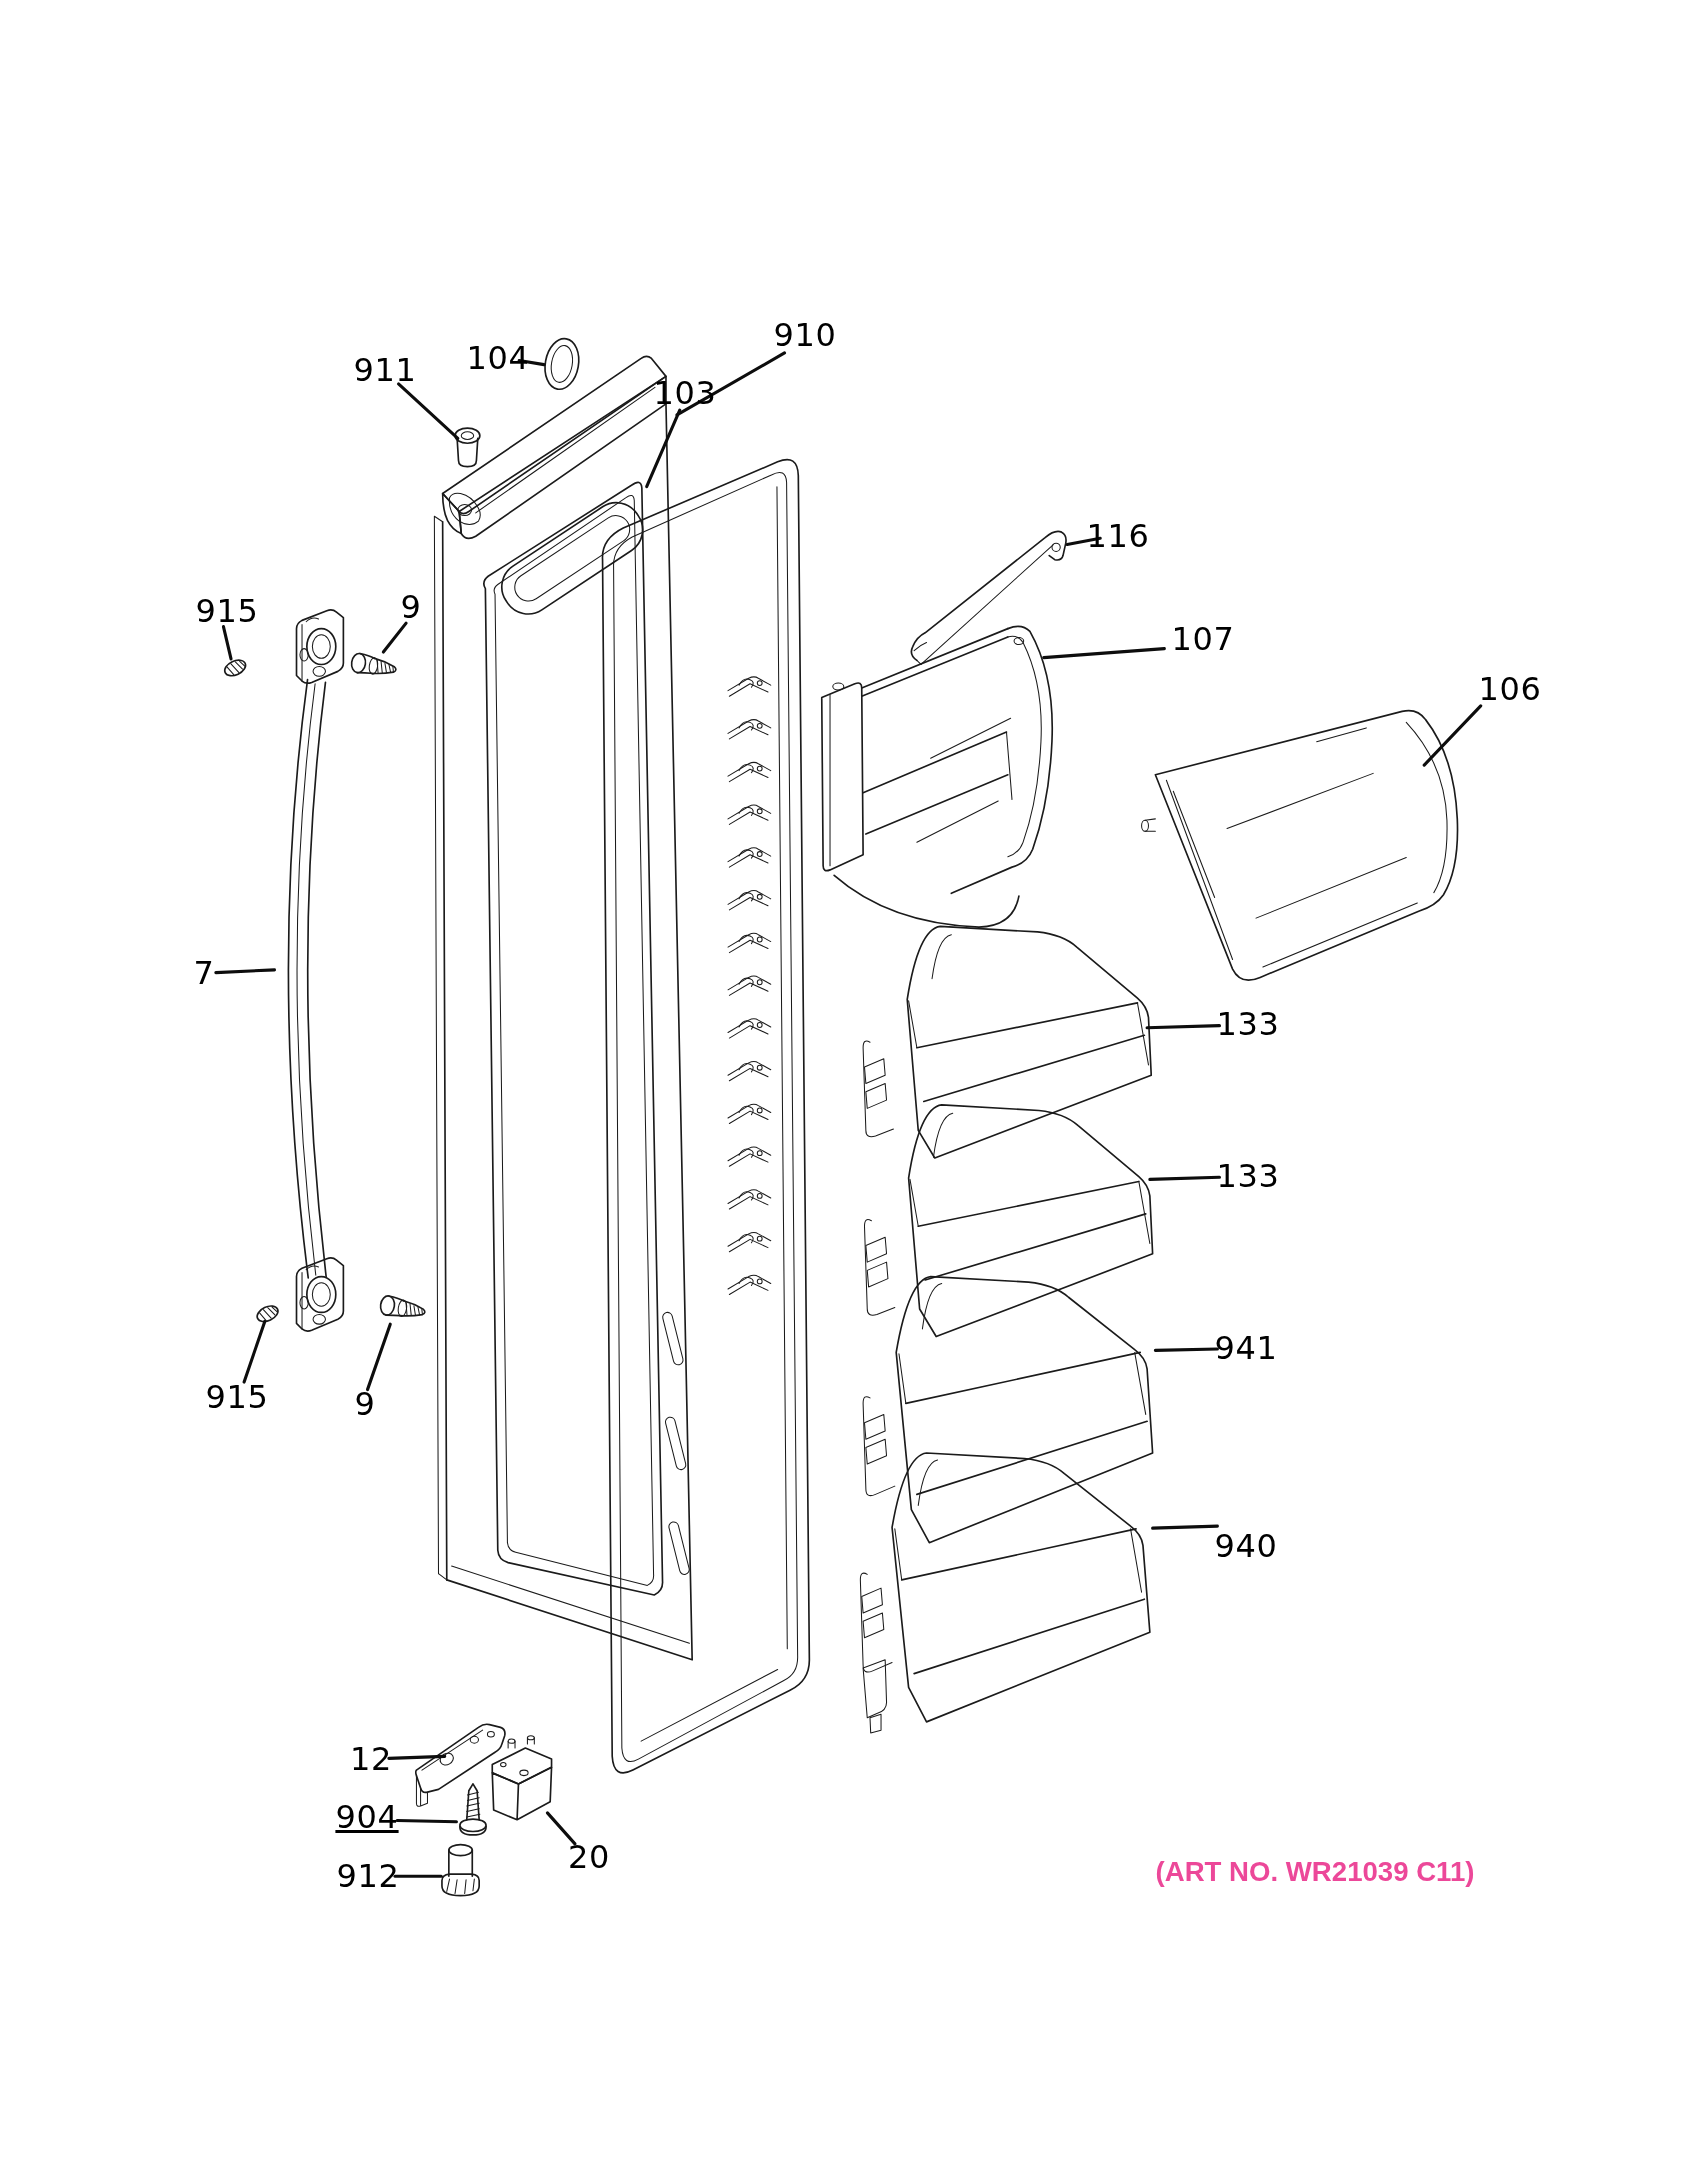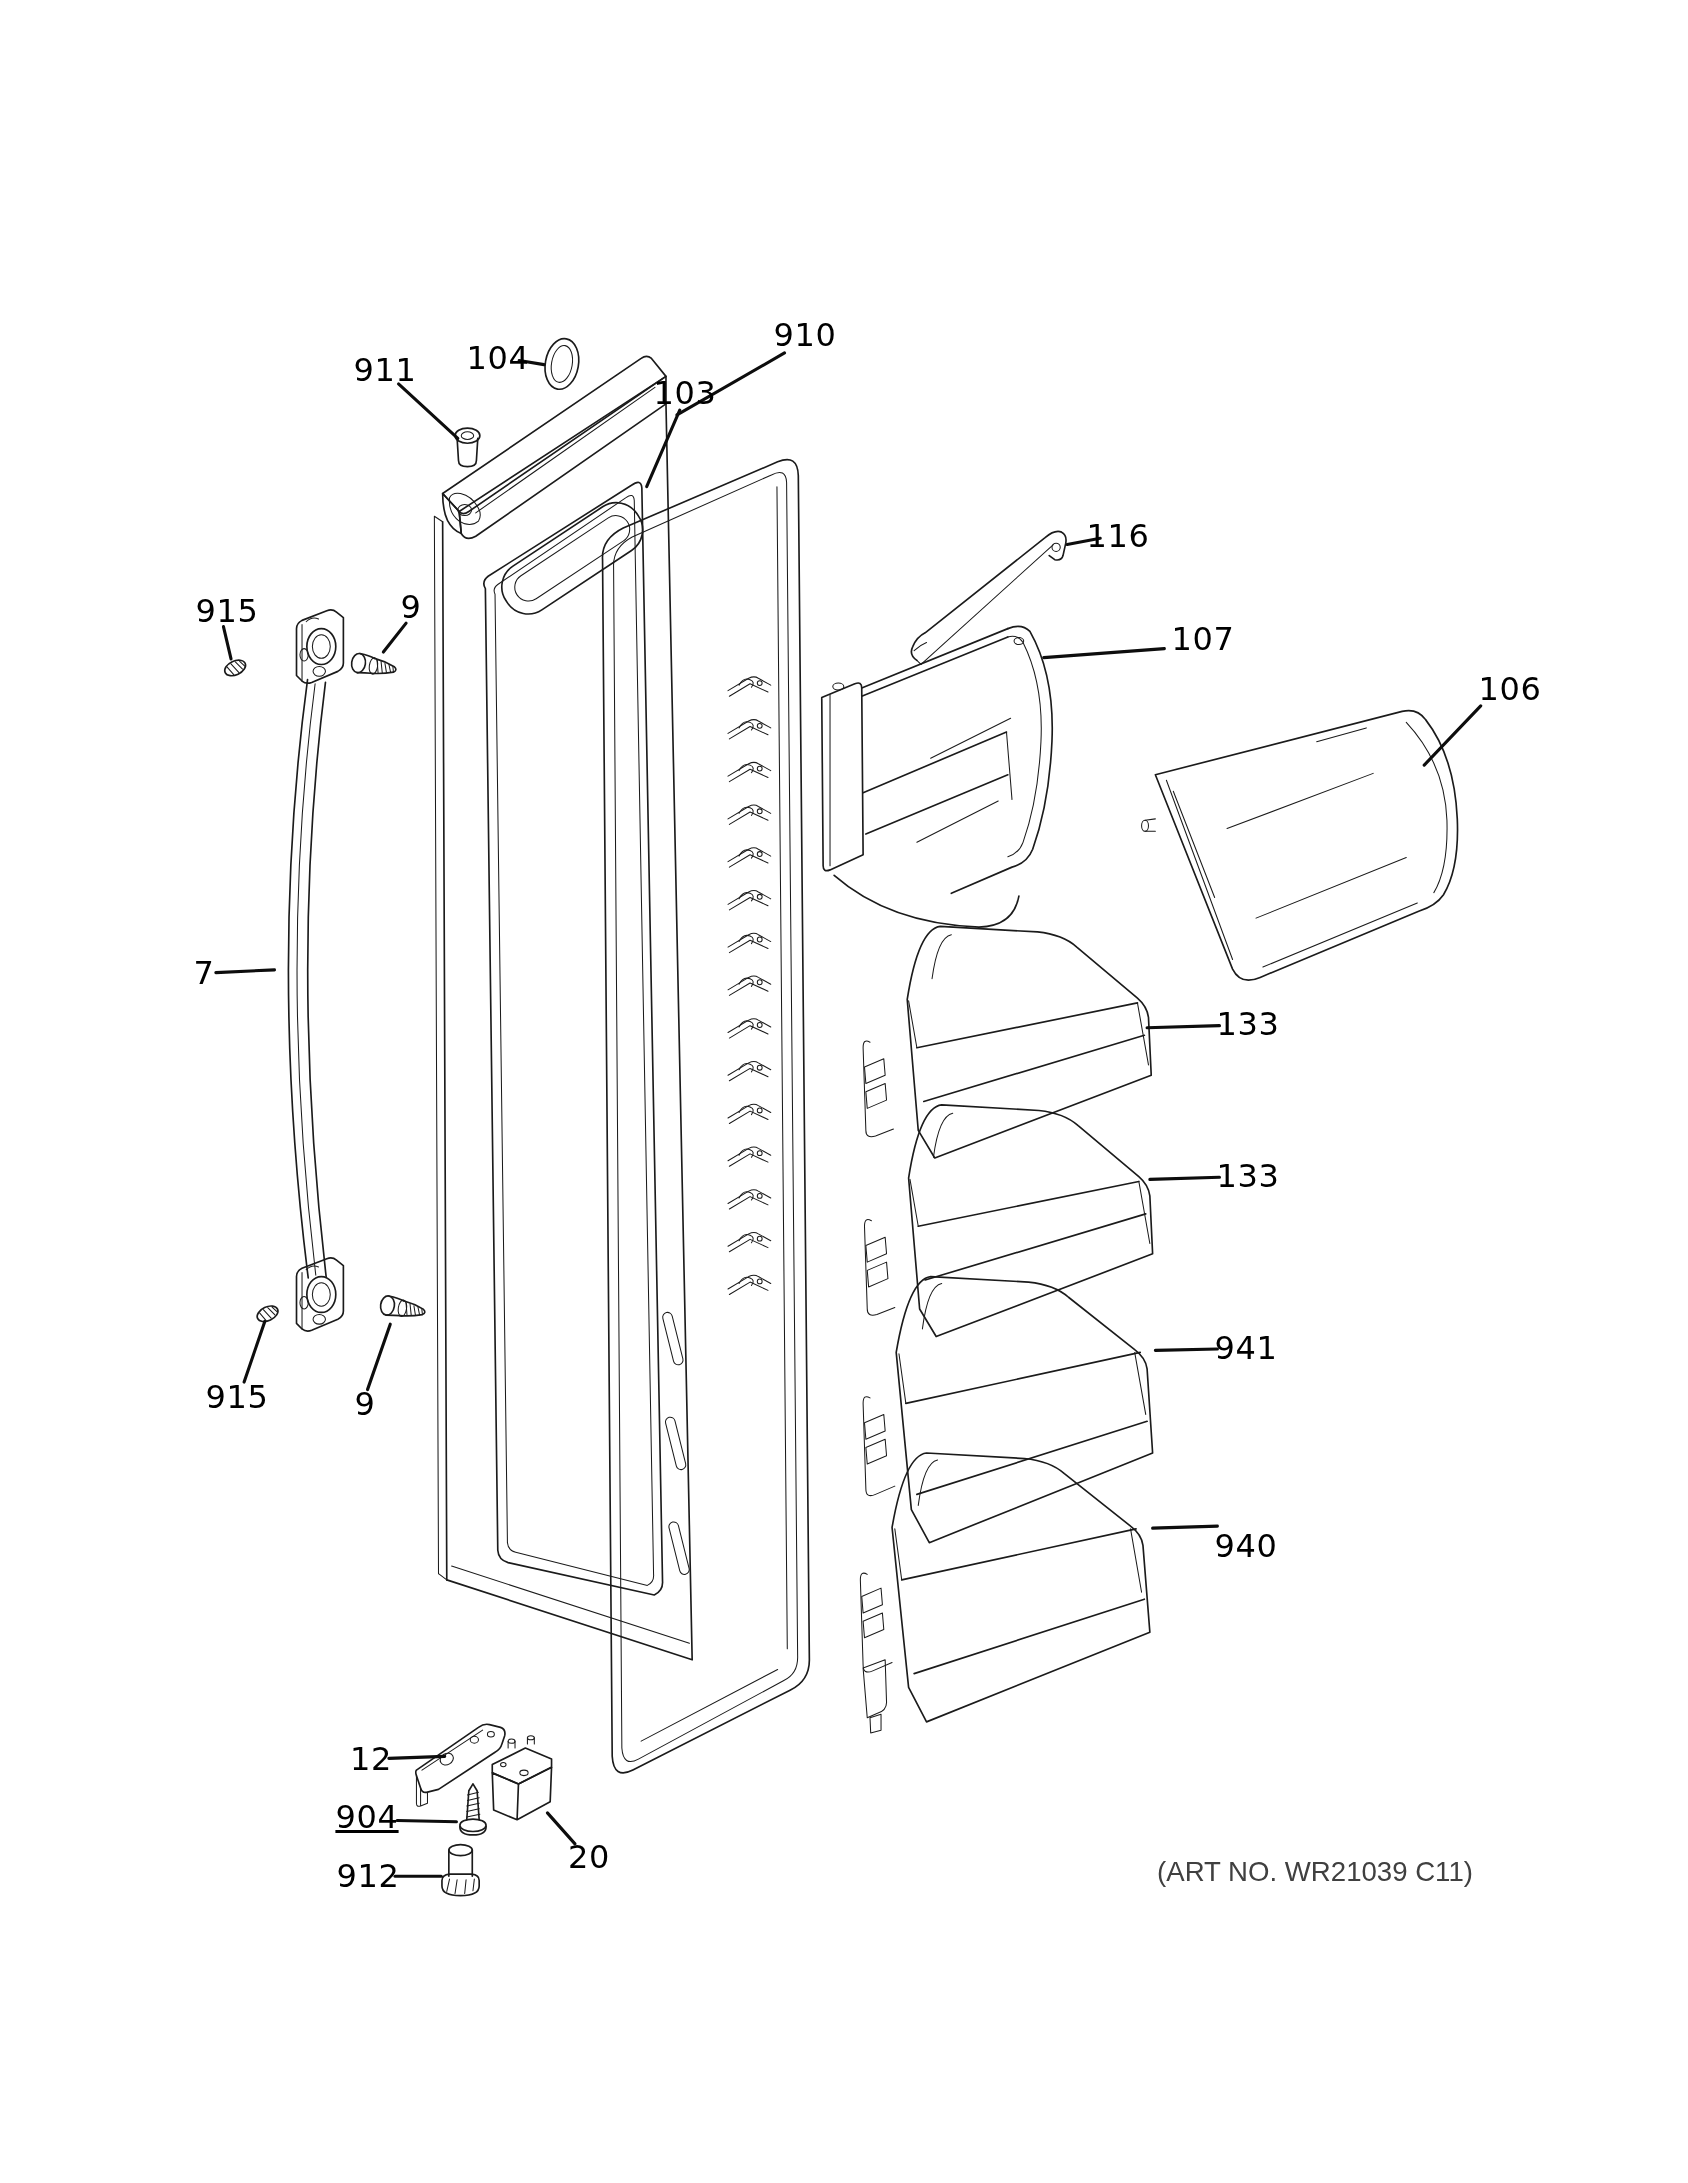--- a/index.html
+++ b/index.html
@@ -5,22 +5,22 @@
   html,body{margin:0;padding:0;background:#fff;}
   #stage{position:relative;width:1689px;height:2183px;background:#ffffff;overflow:hidden;
          font-family:"DejaVu Sans",sans-serif;}
   svg.layer{position:absolute;left:0;top:0;}
   .ln{stroke:#1b1b1b;fill:none;stroke-width:2.4;stroke-linecap:round;stroke-linejoin:round;}
   .thin{stroke-width:1.5;}
   .leader{stroke:#0d0d0d;stroke-width:4.5;stroke-linecap:round;}
   .callout{position:absolute;transform:translate(-50%,-50%);font-size:32px;color:#000;
            letter-spacing:0.7px;white-space:nowrap;}
   .artno{position:absolute;transform:translate(-50%,-50%);
-         font-family:"Liberation Sans",sans-serif;font-weight:400;font-size:27.6px;
-         color:#404040;letter-spacing:0px;white-space:nowrap;}
+         font-family:"Liberation Sans",sans-serif;font-weight:700;font-size:27.6px;
+         color:#ec4899;letter-spacing:0px;white-space:nowrap;}
 </style>
 </head>
 <body>
 
 <div id="stage">
 
   <svg class="layer" width="1689" height="2183" viewBox="0 0 2450 3167">
 
     <defs>
 

